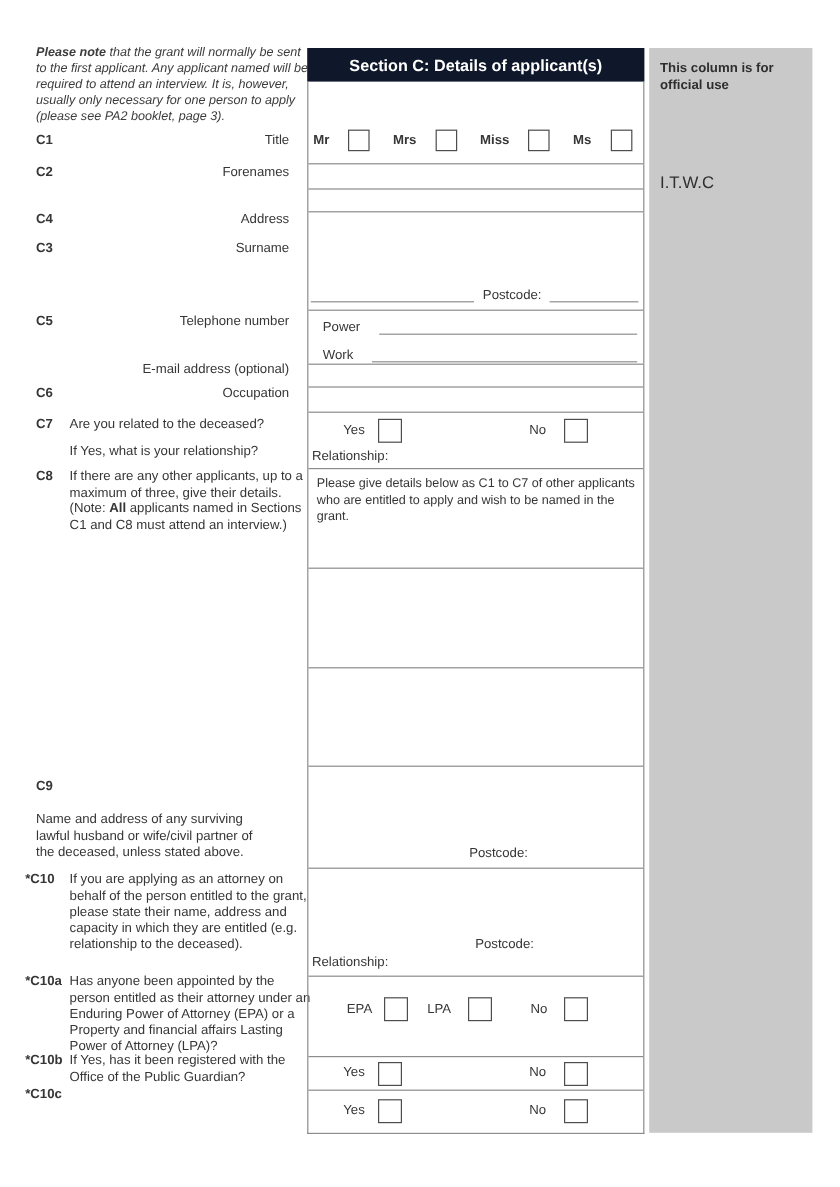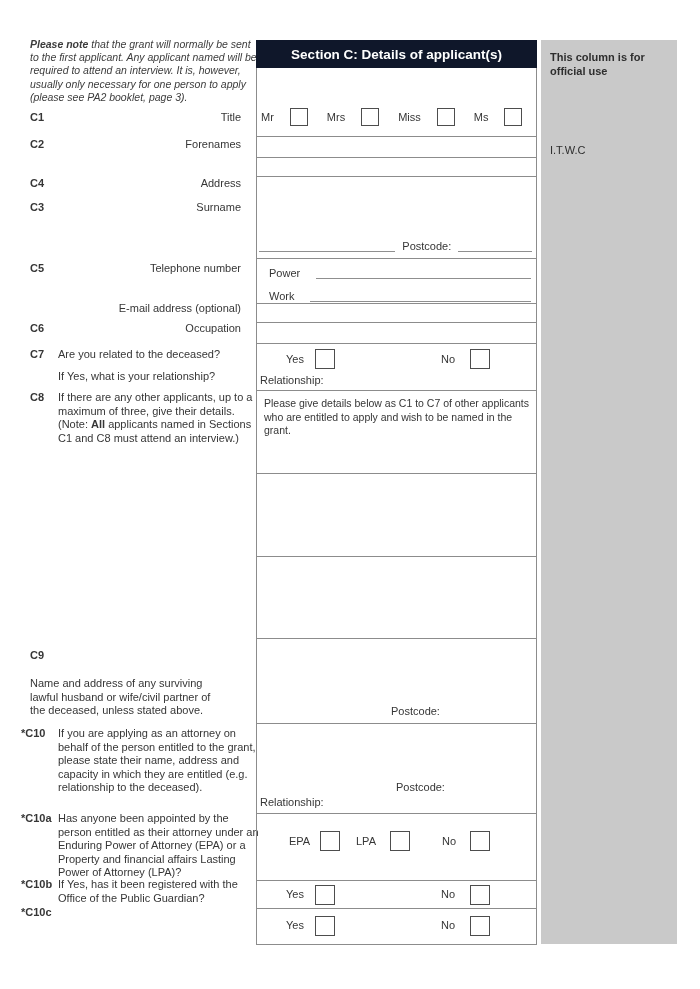--- a/index.html
+++ b/index.html
@@ -37,21 +37,21 @@
   .row { position:relative; border-bottom:1px solid #8c8c8c; box-sizing:border-box; font-size:11px; }
   .row:last-child { border-bottom:none; }
   .cb {
     display:inline-block; width:18px; height:18px; box-sizing:border-box;
     border:1.5px solid #4d4d4d; background:#fff; flex:0 0 18px;
   }
   .cb.big { width:20px; height:20px; flex-basis:20px; }
   .uline { border-bottom:1px solid #8f8f8f; height:13px; }
   .c1-line {
     position:absolute; left:4px; right:5px; bottom:5px;
-    display:flex; align-items:center; gap:16px; white-space:nowrap;
+    display:flex; align-items:center; gap:16px; white-space:nowrap;font-weight:bold;
   }
   .c1-line .cb { margin-right:3px; }
   .other-box {
     box-sizing:border-box; border:1.5px solid #4d4d4d; background:#fff;
     width:73px; height:28px; margin-left:2px;
   }
   .pc-line {
     position:absolute; left:2px; right:4px; bottom:6px;
     display:flex; align-items:flex-end; gap:7px;
   }
@@ -62,21 +62,21 @@
   .c8text { padding:6px 6px 0 7px; font-size:10.5px; line-height:13.5px; }
   
   .official {
     position:absolute; left:541px; top:40px; width:136px; height:904px;
     background:#c9c9c9;
   }
   .official-heading {
     position:absolute; top:10px; left:9px; width:105px;
     font-weight:bold; font-size:11px; line-height:14px; color:#2e2e2e;
   }
-  .official-code { position:absolute; top:104px; left:9px; font-size:11px; color:#2e2e2e; }
+  .official-code { position:absolute; top:104px; left:9px; font-size:14px; color:#2e2e2e; }
 </style>
 </head>
 <body>
 
 <div class="page">
 
   <div class="note">
     <span class="lead">Please note</span><span> that the grant will normally be sent to the first applicant. Any applicant named will be required to attend an interview. It is, however, usually only necessary for one person to apply (please see PA2 booklet, page 3).</span>
   </div>
 

